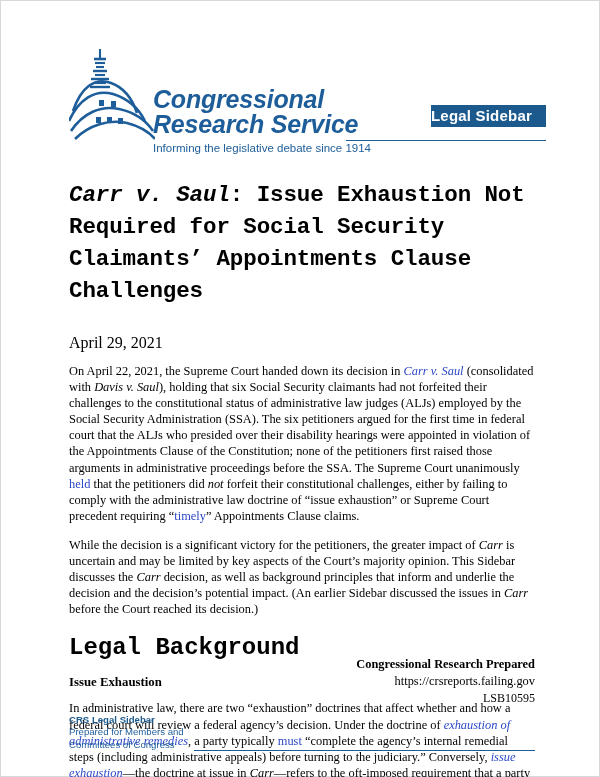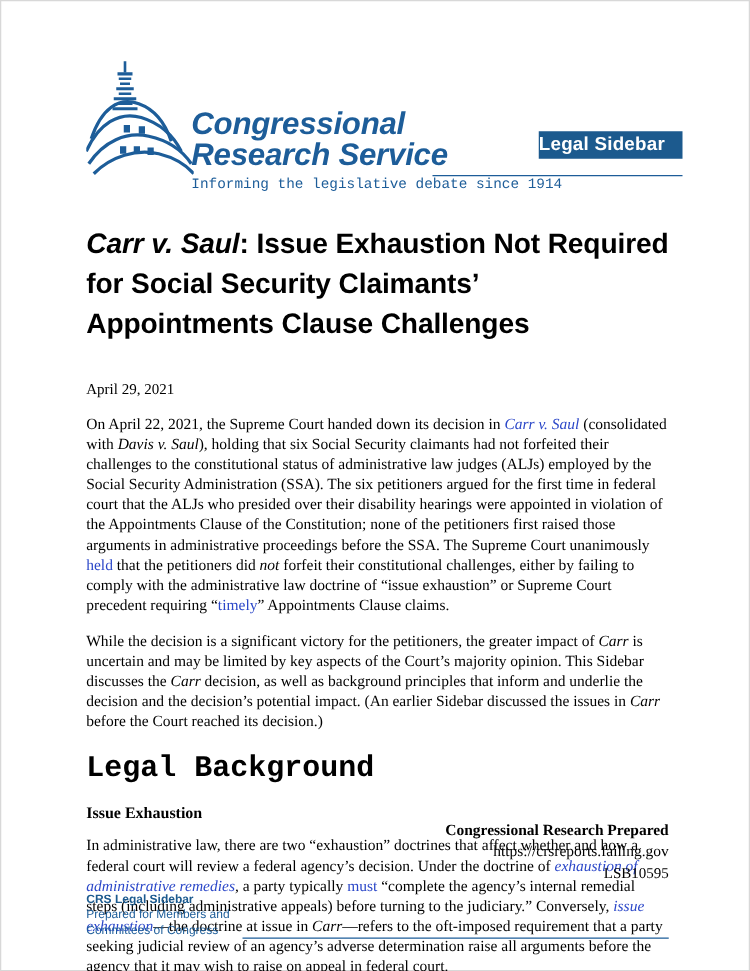--- a/index.html
+++ b/index.html
@@ -56,21 +56,21 @@
   .wm-line {
     font-family: "Liberation Sans", "DejaVu Sans", sans-serif;
     font-style: italic;
     font-weight: bold;
     font-size: 25px;
     line-height: 25px;
     color: #1d5d99;
     letter-spacing: -0.2px;
   }
   .wm-tag {
-    font-family: Liberation Mono, monospace;
+    font-family: Liberation Sans, sans-serif;
     font-size: 11.5px;
     line-height: 14px;
     color: #1d5d99;
     margin-top: 4px;
     white-space: nowrap;
   }
   .header-rule {
     position: absolute;
     left: 345px;
     top: 139px;
@@ -95,32 +95,32 @@
   }
 
   
   .content {
     position: absolute;
     left: 68px;
     top: 178px;
     width: 466px;
   }
   h1.doc-title {
-    font-family: Liberation Sans, sans-serif;
+    font-family: Liberation Mono, monospace;
     font-weight: bold;
     font-size: 22.5px;
     line-height: 32px;
     margin: 0 0 0 0;
     letter-spacing: -0.1px;
   }
   h1.doc-title em { font-style: italic; }
 
   .doc-date {
     font-family: "Liberation Serif", "DejaVu Serif", serif;
-    font-size: 12px;
+    font-size: 16px;
     line-height: 20px;
     margin: 26px 0 10px 0;
   }
   p.body-text {
     font-family: "Liberation Serif", "DejaVu Serif", serif;
     font-size: 12.4px;
     line-height: 16.1px;
     margin: 0 0 13px 0;
     text-align: left;
   }

